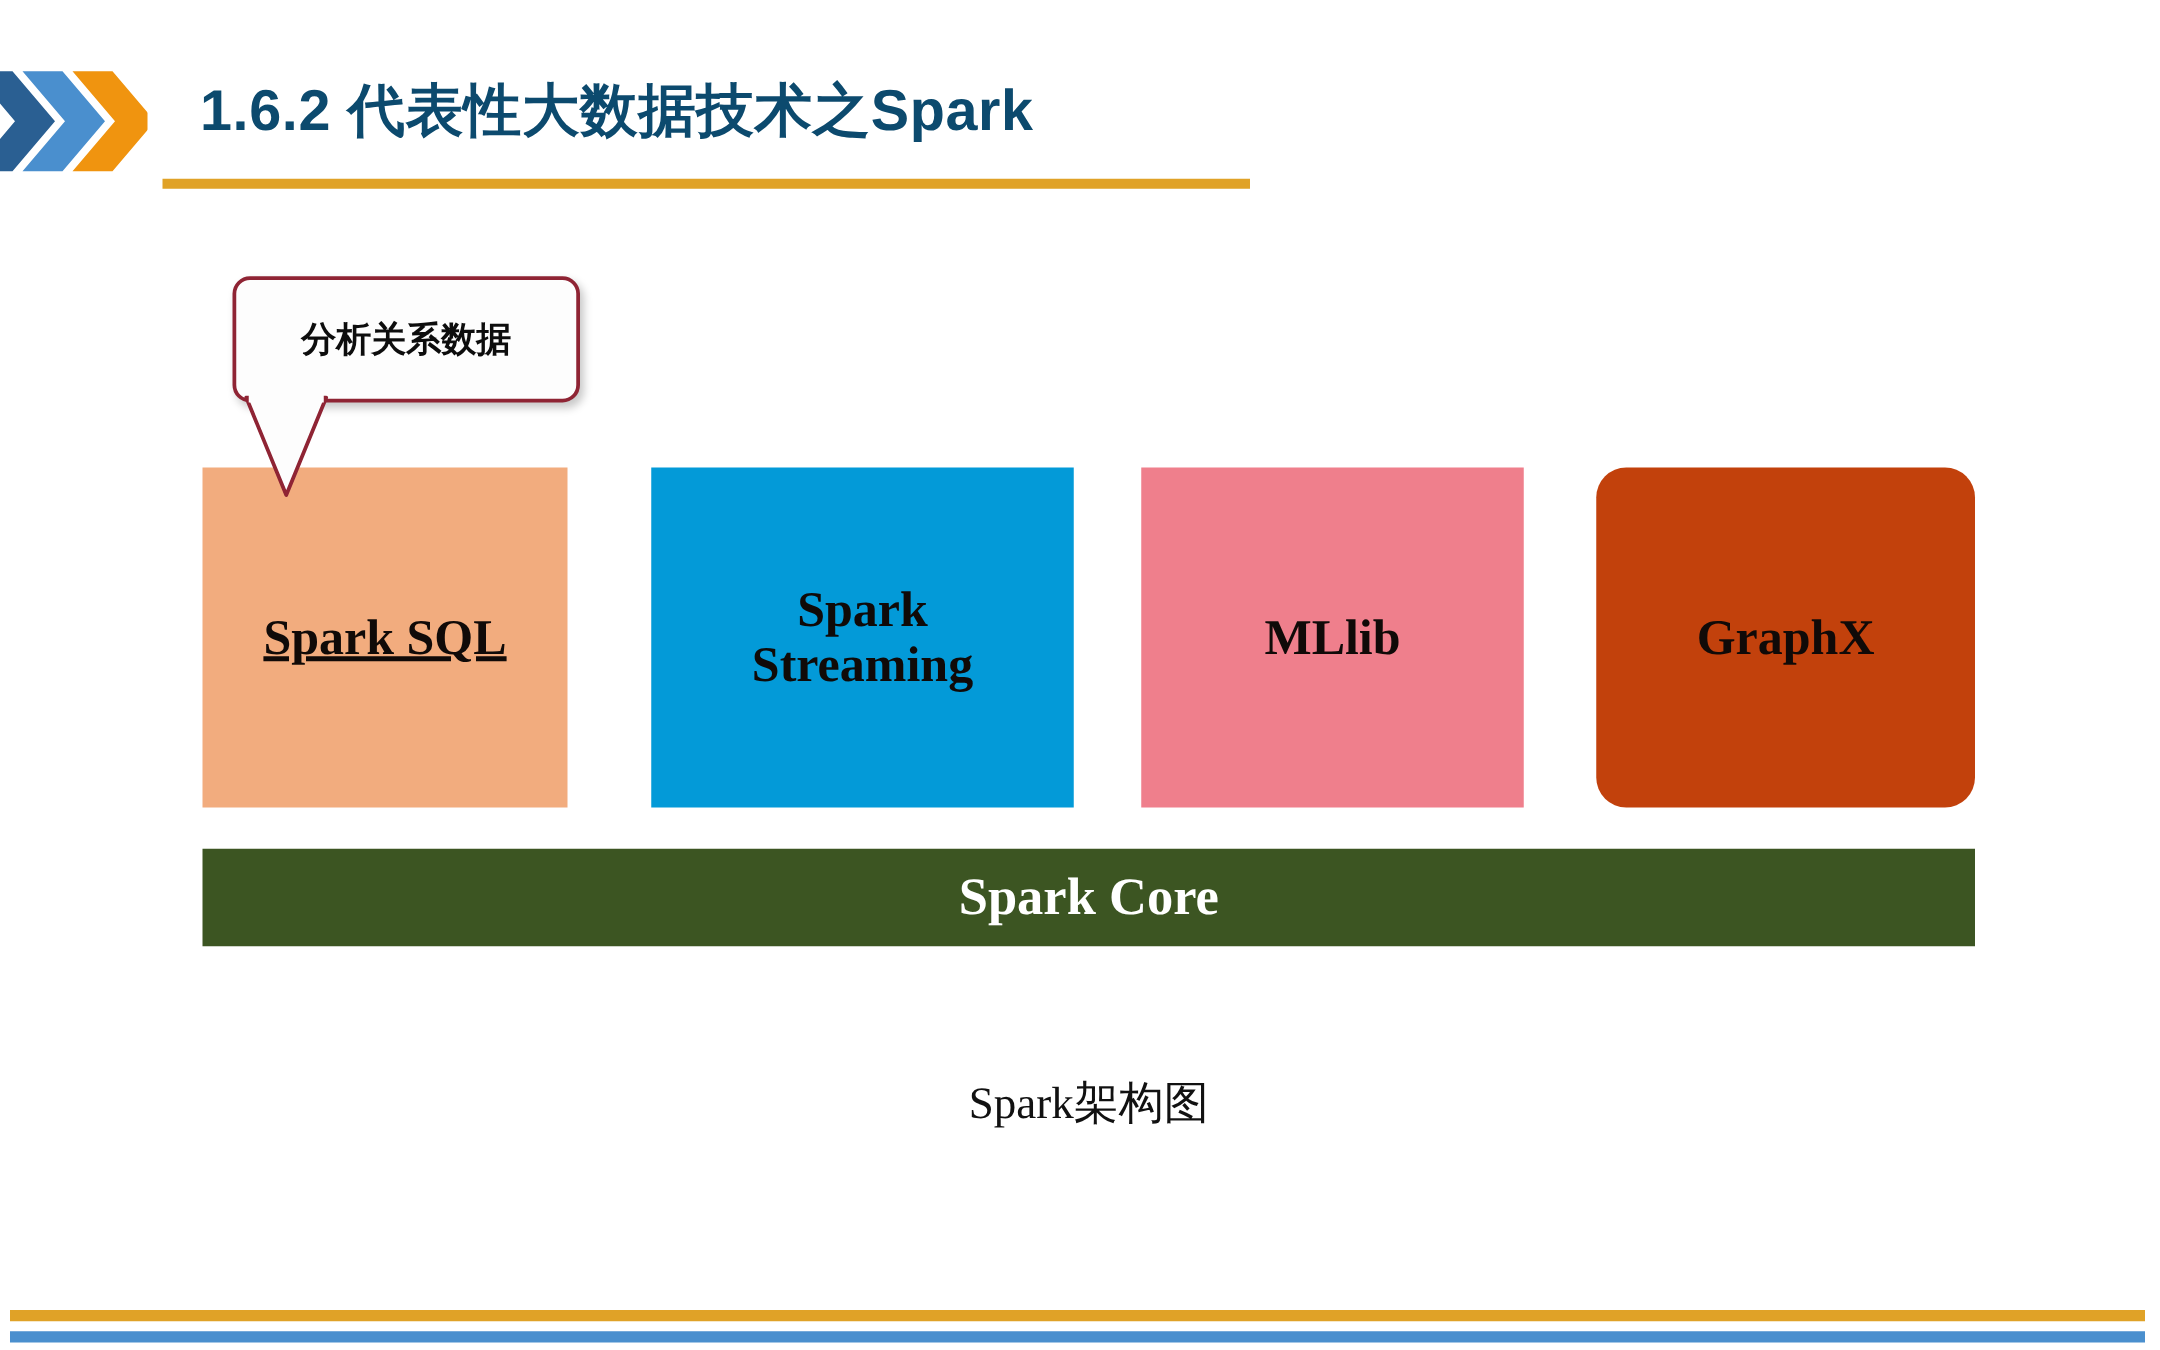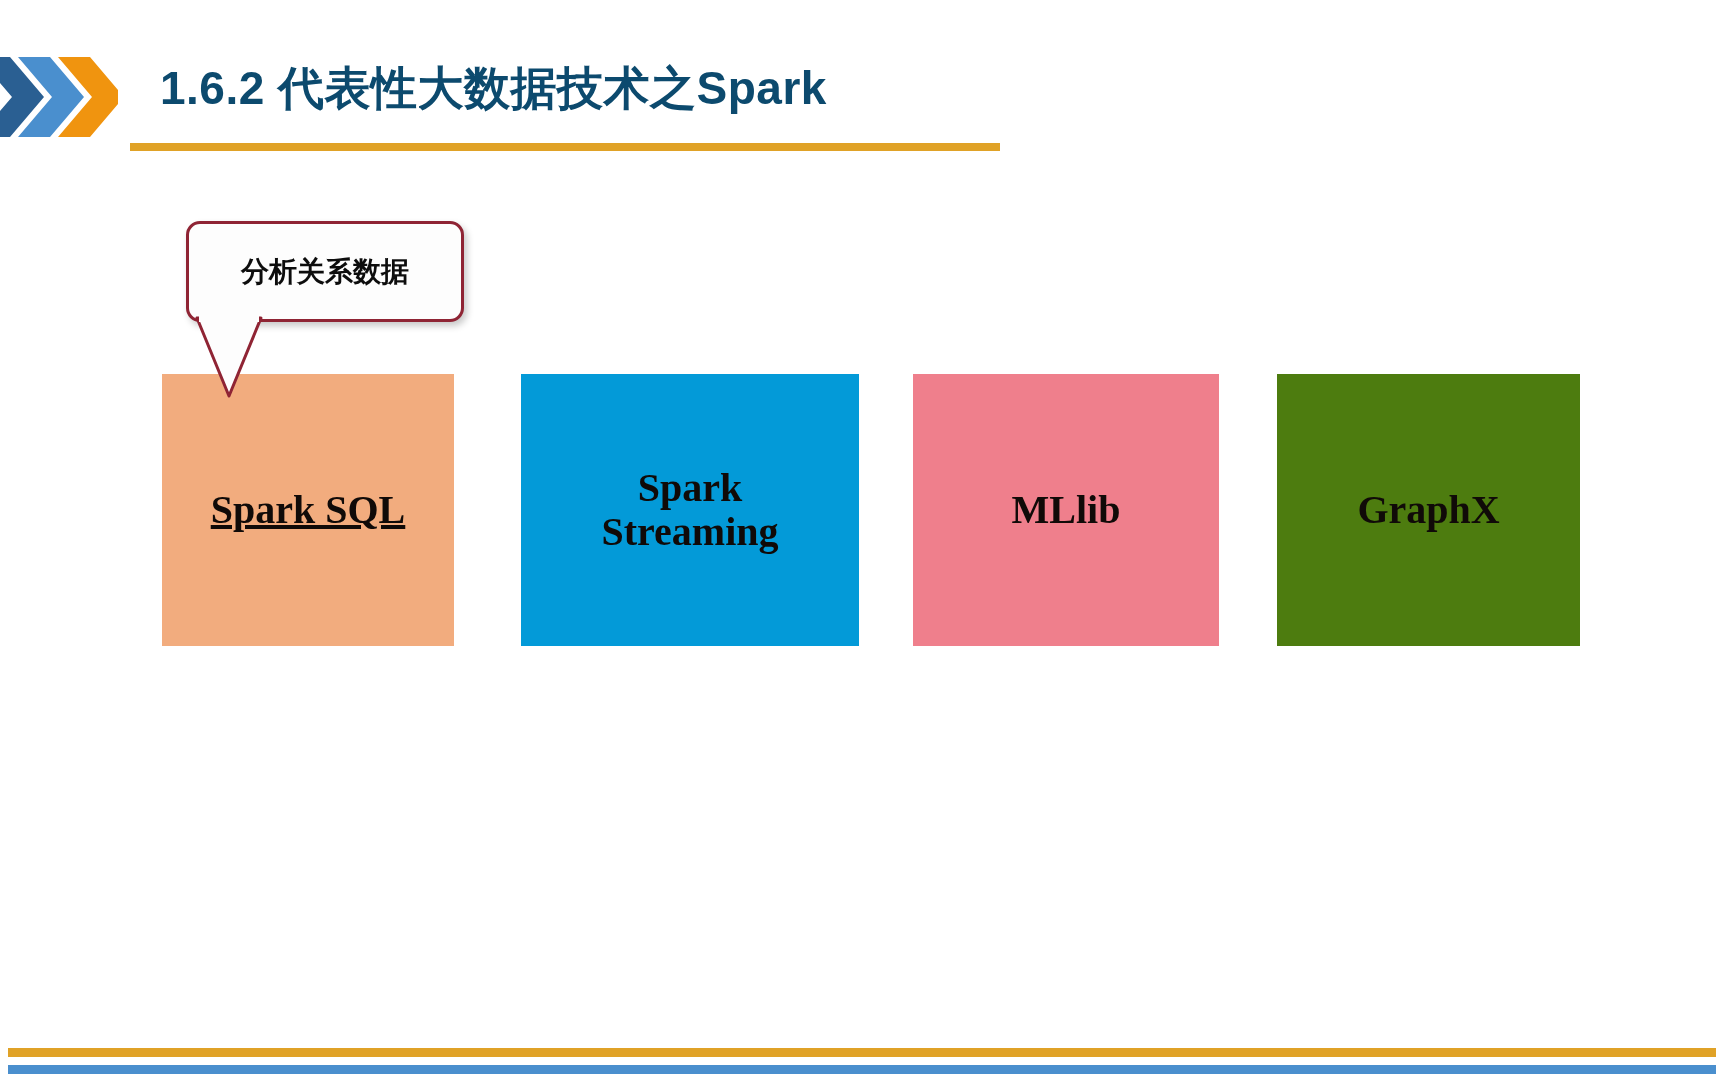--- a/index.html
+++ b/index.html
@@ -184,22 +184,28 @@
 
   <div class="box box-mllib" style="background:#ef7f8c;">
     <span>MLlib</span>
   </div>
 
   <div class="box box-spark-stream" style="background:#039ad8; white-space:pre-line;">
     <span>Spark
 Streaming</span>
   </div>
 
-  <div class="box box-graphx" style="background:#4d7c0f;">
+  <div class="box box-graphx" style="background:#c2410c;border-radius:24px;">
     <span>GraphX</span>
   </div>
 
-
+  <div class="core-bar" style="background:#3c5522;">
+    <span>Spark Core</span>
+  </div>
+
+  <div class="caption">
+    <span>Spark架构图</span>
+  </div>
 
   <div class="footer-line-orange"></div>
   <div class="footer-line-blue"></div>
 
 </div>
 
 </body></html>

